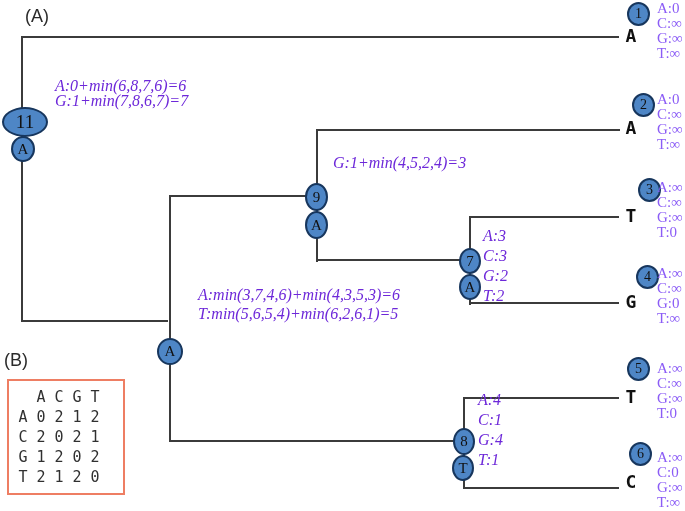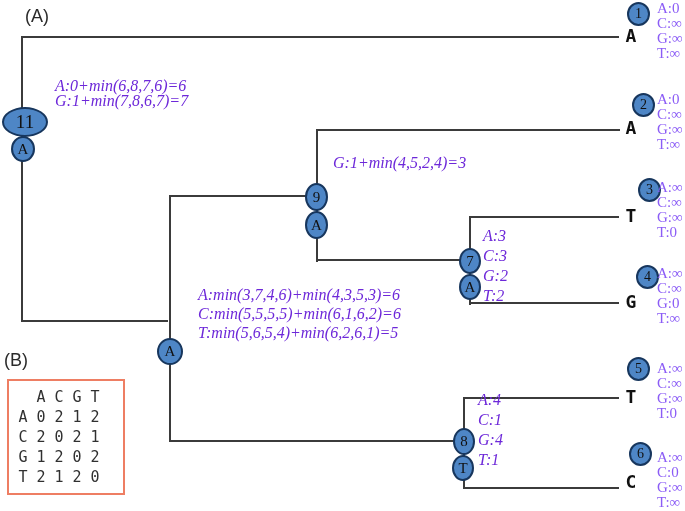--- a/index.html
+++ b/index.html
@@ -95,21 +95,20 @@
     <div>A:0+min(6,8,7,6)=6</div>
     <div>G:1+min(7,8,6,7)=7</div>
   </div>
 
   <div class="ann ann-19" style="left:333px;top:153px;">
     <div>G:1+min(4,5,2,4)=3</div>
   </div>
 
   <div class="ann ann-19" style="left:198px;top:285px;">
     <div>A:min(3,7,4,6)+min(4,3,5,3)=6</div>
-    <div>C:min(5,5,5,5)+min(6,1,6,2)=6</div>
     <div>T:min(5,6,5,4)+min(6,2,6,1)=5</div>
   </div>
 
   <div class="ann ann-20" style="left:483px;top:214px;margin-top:12px;">
     <div>A:3</div>
     <div>C:3</div>
     <div>G:2</div>
     <div>T:2</div>
   </div>
 

